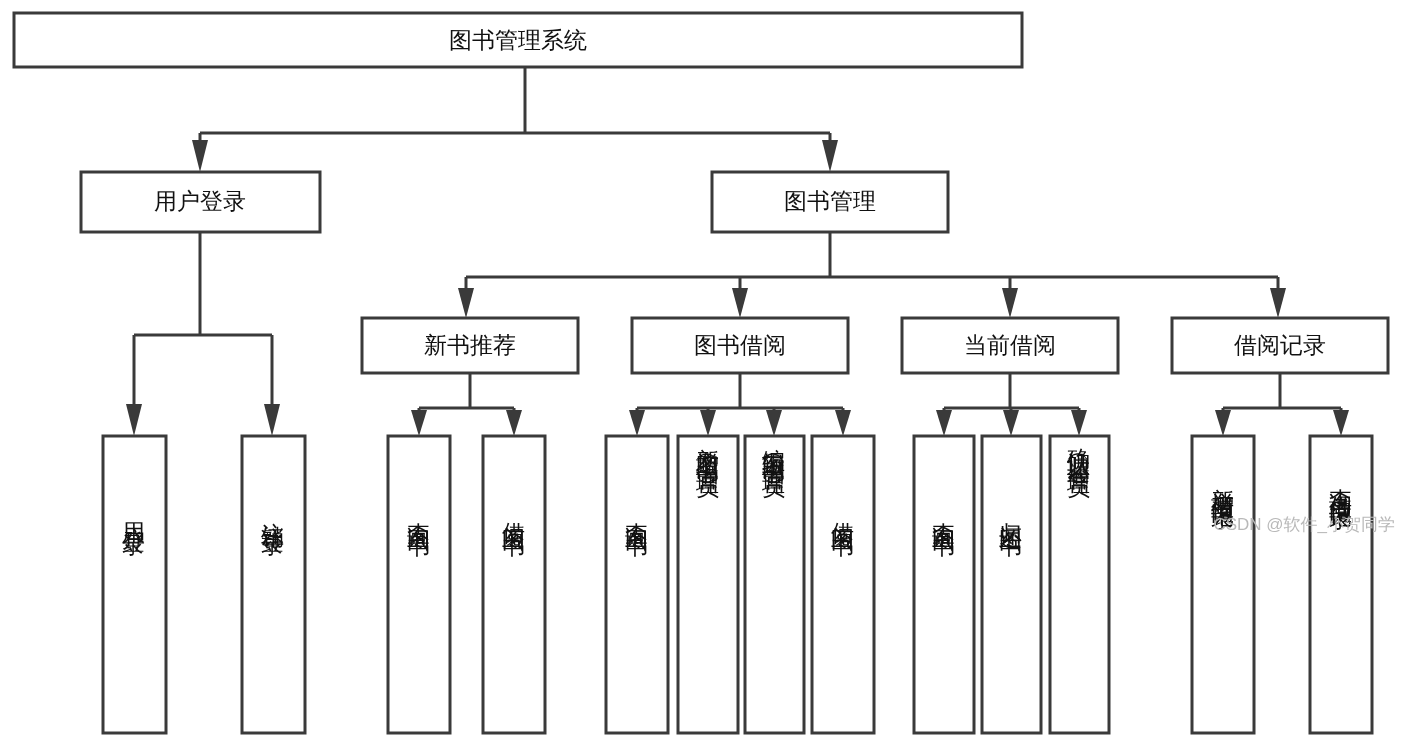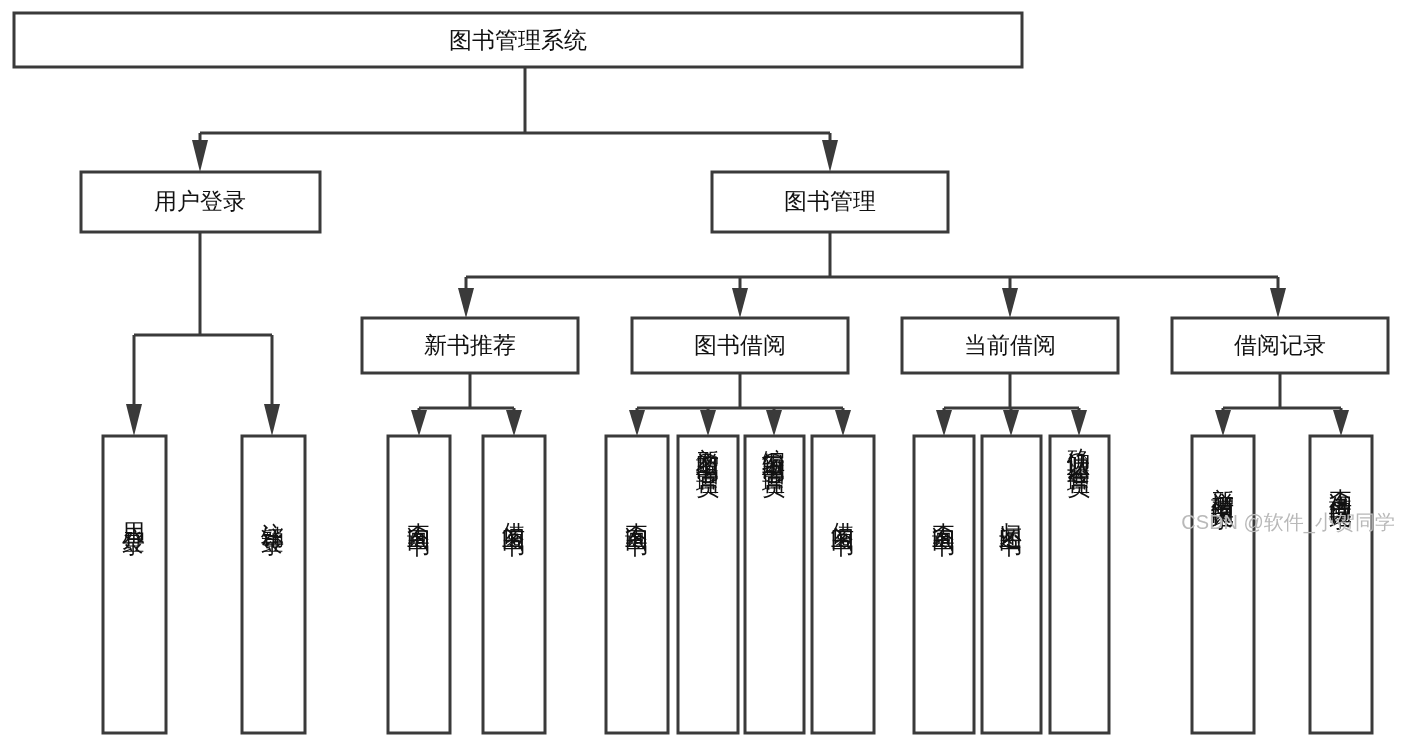--- a/index.html
+++ b/index.html
@@ -53,21 +53,21 @@
     fill: #111111;
     writing-mode: vertical-rl;
     text-orientation: upright;
     letter-spacing: 4px;
   }
   .watermark {
     position: absolute;
     right: 10px;
     bottom: 6px;
     font-family: "Liberation Sans", "DejaVu Sans", sans-serif;
-    font-size: 20px;
+    font-size: 17px;
     color: #b9b9b9;
     white-space: nowrap;
     pointer-events: none;
     margin-left: 13px;
   }
 </style>
 </head>
 <body>
 
 <div id="diagram-root">

